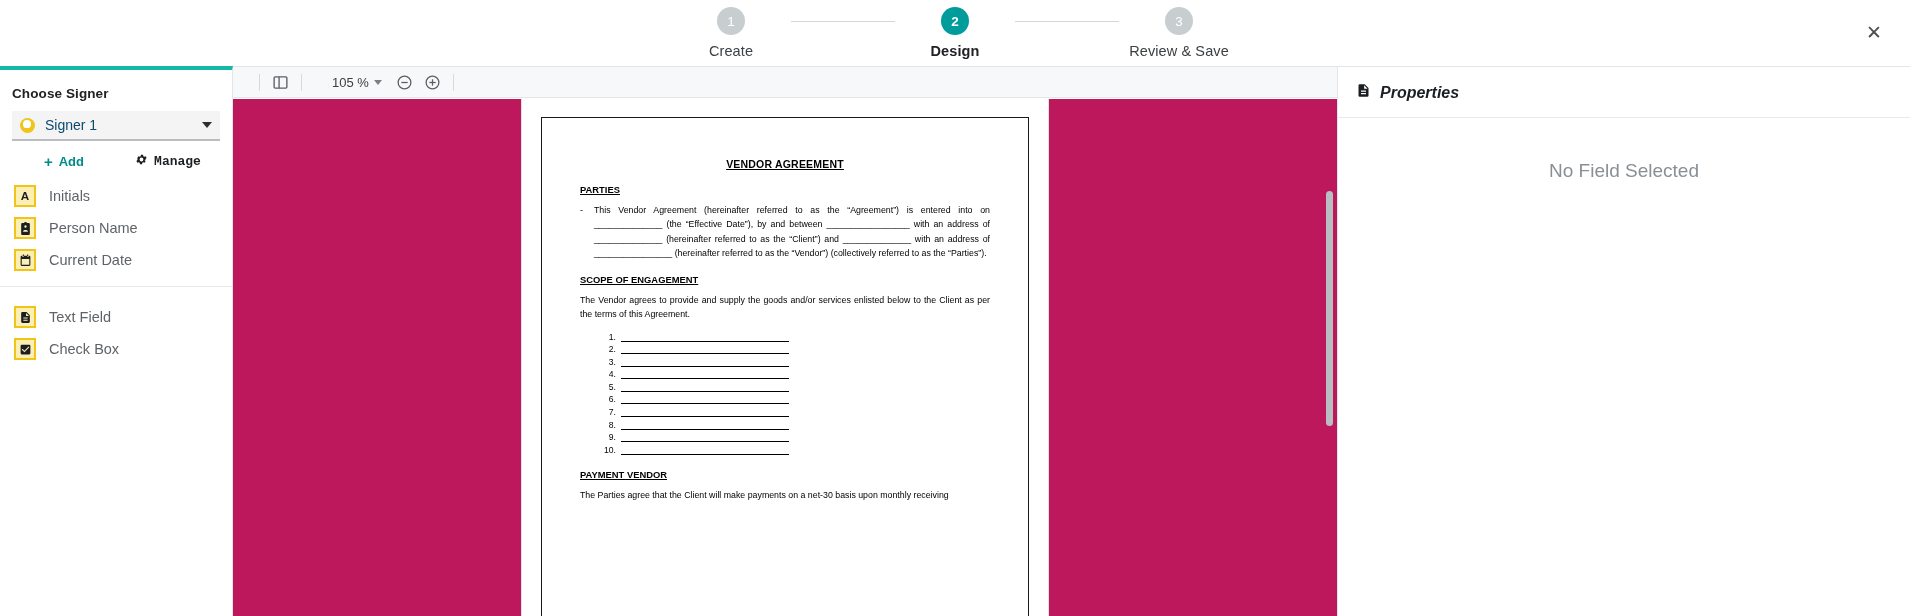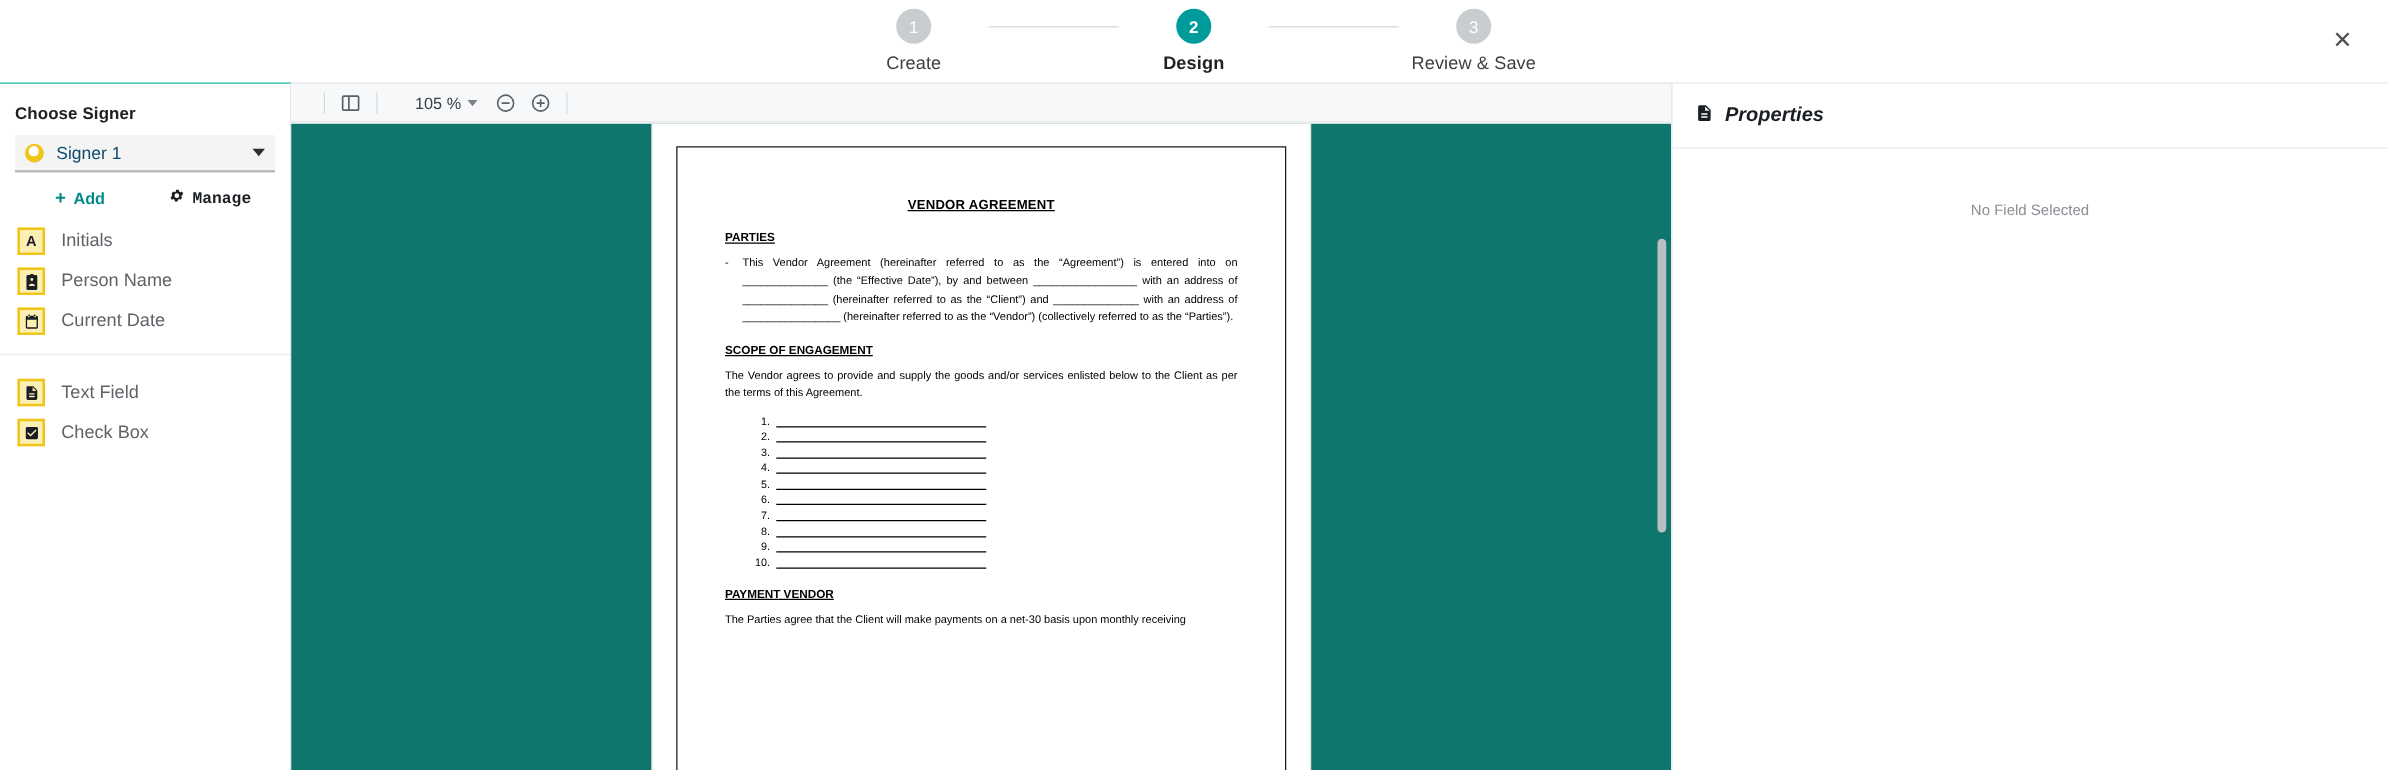--- a/index.html
+++ b/index.html
@@ -31,21 +31,21 @@
   }
   .close-btn {
     position: absolute; top: 18px; right: 22px;
     width: 28px; height: 28px; display: flex; align-items: center; justify-content: center;
     font-size: 19px; color: #4a4f53; cursor: pointer; line-height: 1;
   }
 
   
   .sidebar {
     position: absolute; top: 66px; left: 0; width: 233px; bottom: 0;
-    background: #ffffff; border-top: 1px solid #14b8a6; border-right: 1px solid #e3e6e8;
+    background: #ffffff; border-top: 4px solid #14b8a6; border-right: 1px solid #e3e6e8;
   }
   .choose-signer-title {
     font-size: 13.5px; font-weight: 700; color: #202124;
     padding: 16px 0 0 12px; letter-spacing: .1px;
   }
   .signer-select {
     margin: 10px 12px 0 12px; height: 30px; background: #f4f4f4;
     border-bottom: 2px solid #b9bdc0; display: flex; align-items: center;
     padding: 0 8px; cursor: pointer;
   }
@@ -113,21 +113,21 @@
   }
   .mini-caret {
     width: 0; height: 0; border-left: 4px solid transparent;
     border-right: 4px solid transparent; border-top: 5px solid #7b8085;
   }
   .zoom-btns { display: flex; align-items: center; gap: 11px; margin-left: 14px; }
 
   
   .canvas {
     position: absolute; top: 99px; left: 233px; right: 573px; bottom: 0;
-    background: #0f766e; overflow: hidden;
+    background: #be185d; overflow: hidden;
   }
   .page {
     position: absolute; left: 50%; transform: translateX(-50%); top: -6px;
     width: 526px; background: #ffffff; height: 560px;
     box-shadow: 0 0 0 1px #dfe1e3;
   }
   .page-inner {
     margin: 24px 19px 0 19px; border: 1.4px solid #1a1a1a;
     height: 520px; padding: 22px 38px 0 38px; overflow: hidden;
   }
@@ -163,21 +163,21 @@
   .properties {
     position: absolute; top: 66px; right: 0; width: 573px; bottom: 0;
     background: #ffffff; border-top: 1px solid #e3e6e8; border-left: 1px solid #e3e6e8;
   }
   .props-header {
     display: flex; align-items: center; gap: 9px;
     padding: 16px 0 15px 18px; border-bottom: 1px solid #e8eaec;
   }
   .props-title { font-size: 16px; font-weight: 700; color: #1b1f23; font-style: italic; }
   .props-empty {
-    text-align: center; font-size: 12px; color: #8a8f94; padding-top: 42px;
+    text-align: center; font-size: 19px; color: #8a8f94; padding-top: 42px;
   }
 </style>
 </head>
 <body>
 
 <div class="app">
 
   <div class="topbar">
     <div class="stepper">
       <div class="step">

